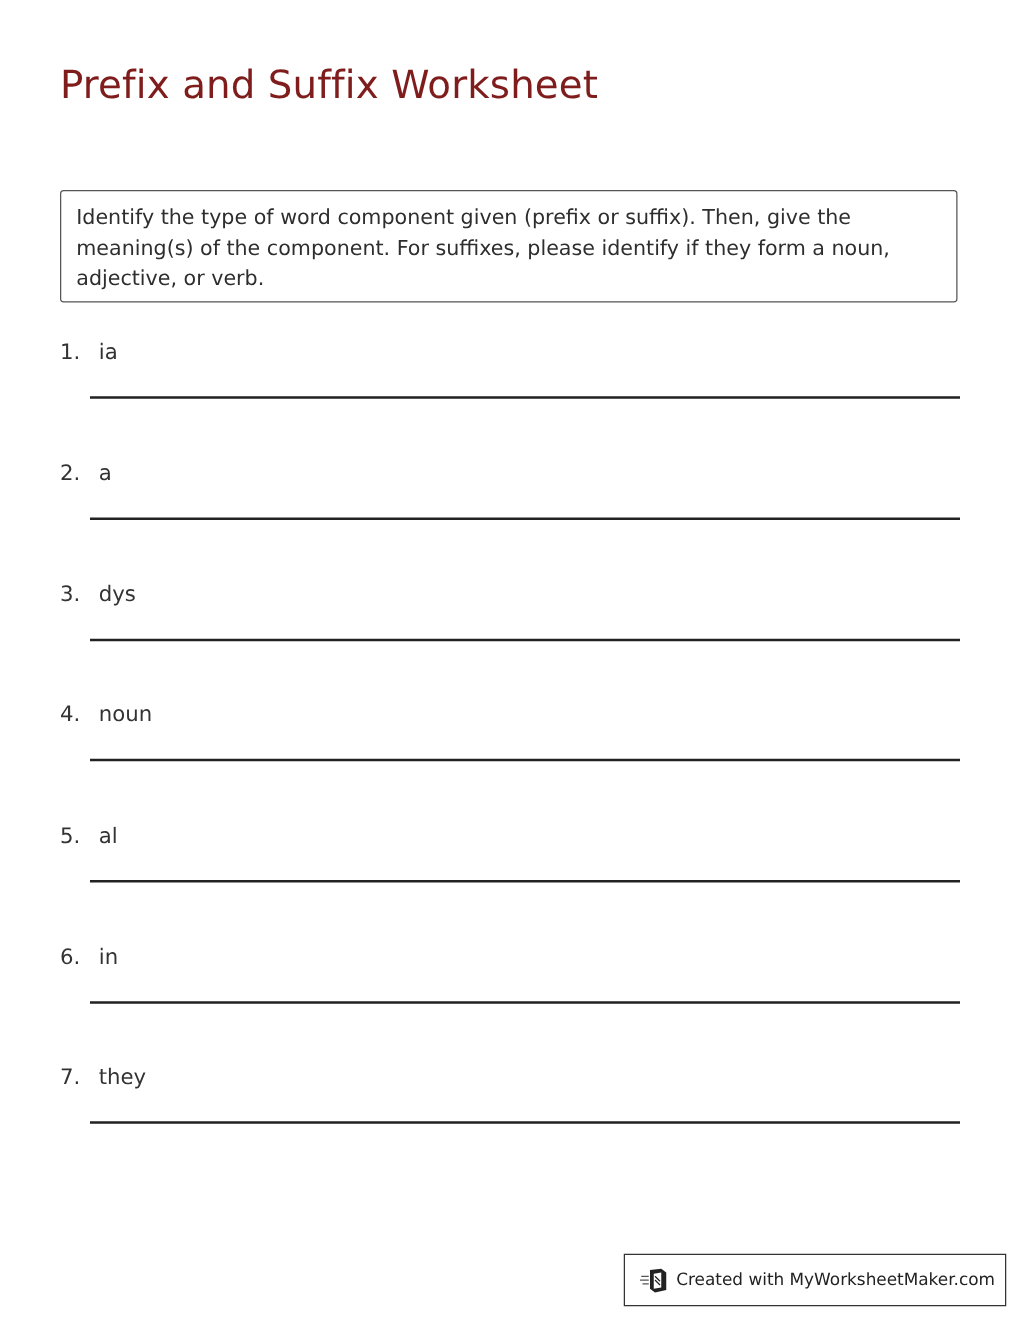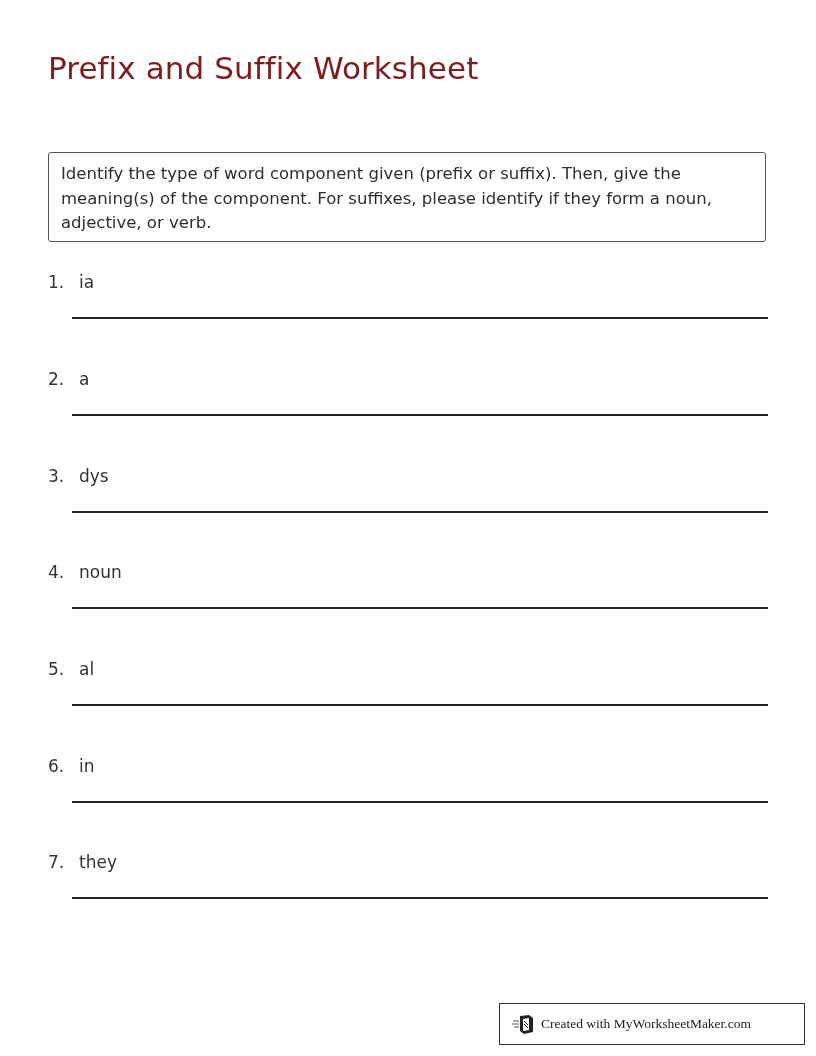--- a/index.html
+++ b/index.html
@@ -27,21 +27,21 @@
     .q .term {
       position: absolute; left: 31px; top: 0; font-size: 17px; line-height: 22px; color: #333;
     }
     .q .line {
       position: absolute; left: 24px; top: 46px; width: 696px; height: 2px; background: #222;
     }
     .footer {
       position: absolute; left: 499px; top: 1003px; width: 306px; height: 42px;
       box-sizing: border-box; border: 1px solid #333;
       display: flex; align-items: center; padding-left: 12px;
-      font-size: 13.5px; color: #222; font-family: Liberation Serif, serif;
+      font-size: 13.5px; color: #222;
     }
     .footer .logo { width: 22px; height: 22px; margin-right: 7px; }
   </style>
 </head>
 <body>
 
 <h1 class="title">Prefix and Suffix Worksheet</h1>
 
 <div class="instructions">Identify the type of word component given (prefix or suffix). Then, give the meaning(s) of the component. For suffixes, please identify if they form a noun, adjective, or verb.</div>
 

